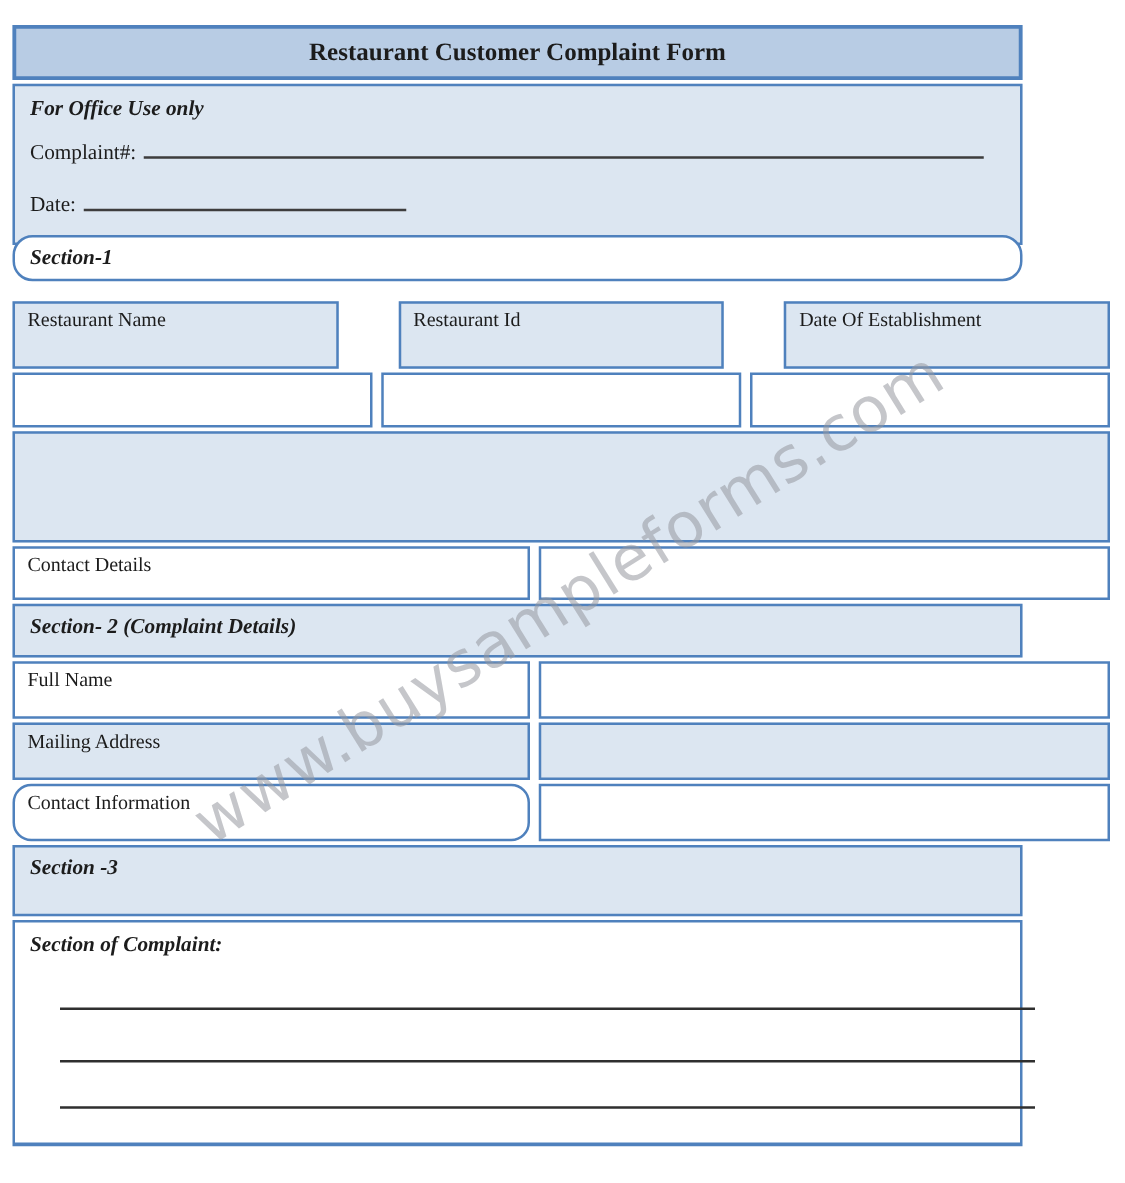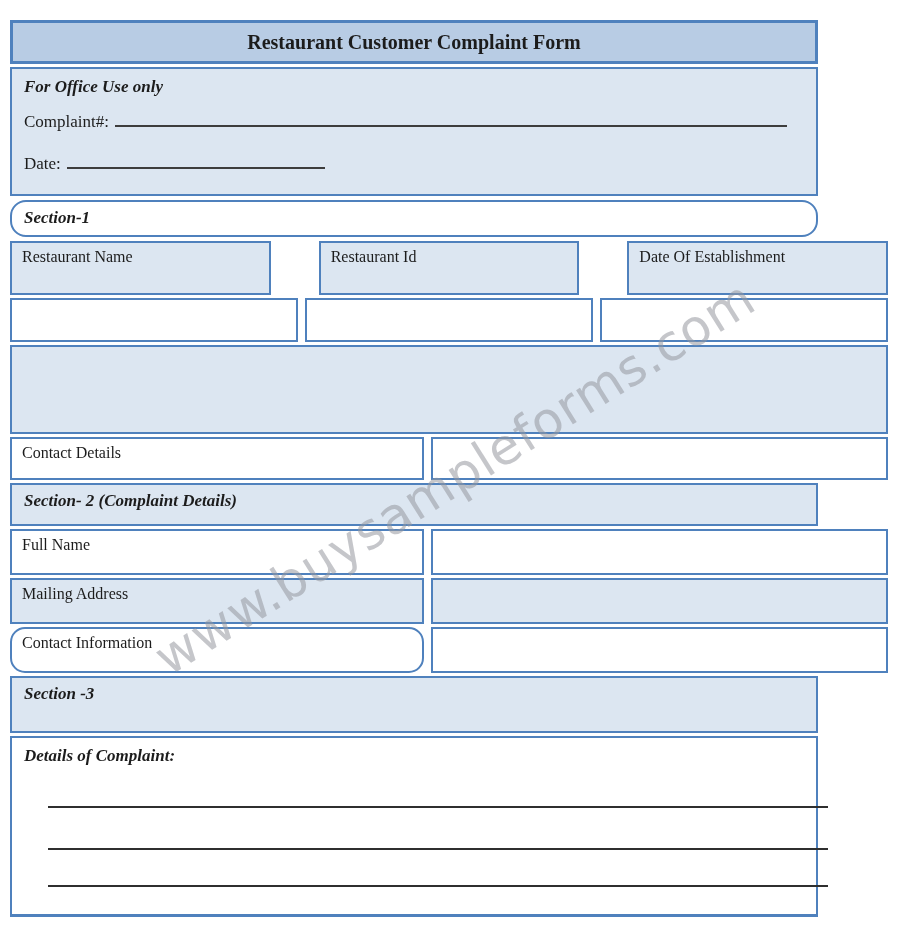--- a/index.html
+++ b/index.html
@@ -49,21 +49,21 @@
   <div class="office-line" style="top:42px;">
     <span>Complaint#:</span>
     <span class="fill-line" style="width:672px;"></span>
   </div>
   <div class="office-line" style="top:84px;">
     <span>Date:</span>
     <span class="fill-line" style="width:258px;"></span>
   </div>
 </div>
 
-<div class="row sectionhead" style="top:200px;height:37px;border-radius:16px;">
+<div class="row sectionhead" style="top:188px;height:37px;border-radius:16px;">
   <span>Section-1</span>
 </div>
 
 <div class="cells-wrap" style="top:241px;height:54px;gap:48px;">
   <div class="cell c3 blue">Restaurant Name</div>
   <div class="cell c3 blue">Restaurant Id</div>
   <div class="cell c3 blue">Date Of Establishment</div>
 </div>
 
 <div class="cells-wrap" style="top:298px;height:44px;">
@@ -98,19 +98,19 @@
 <div class="cells-wrap" style="top:627px;height:46px;">
   <div class="cell left2" style="min-height:46px;border-radius:15px;">Contact Information</div>
   <div class="cell right2" style="min-height:46px;"></div>
 </div>
 
 <div class="row blue sectionhead" style="top:676px;height:57px;">
   <span>Section -3</span>
 </div>
 
 <div class="row" style="top:736px;height:181px;border-bottom-width:3px;overflow:visible;">
-  <div class="sectionhead" style="position:absolute;top:2px;left:0;">Details of Complaint:</div>
+  <div class="sectionhead" style="position:absolute;top:2px;left:0;">Section of Complaint:</div>
   <div class="writing-line" style="left:36px;right:-12px;top:68px;"></div>
   <div class="writing-line" style="left:36px;right:-12px;top:110px;"></div>
   <div class="writing-line" style="left:36px;right:-12px;top:147px;"></div>
 </div>
 
 <div class="watermark">www.buysampleforms.com</div>
 
 </body></html>

